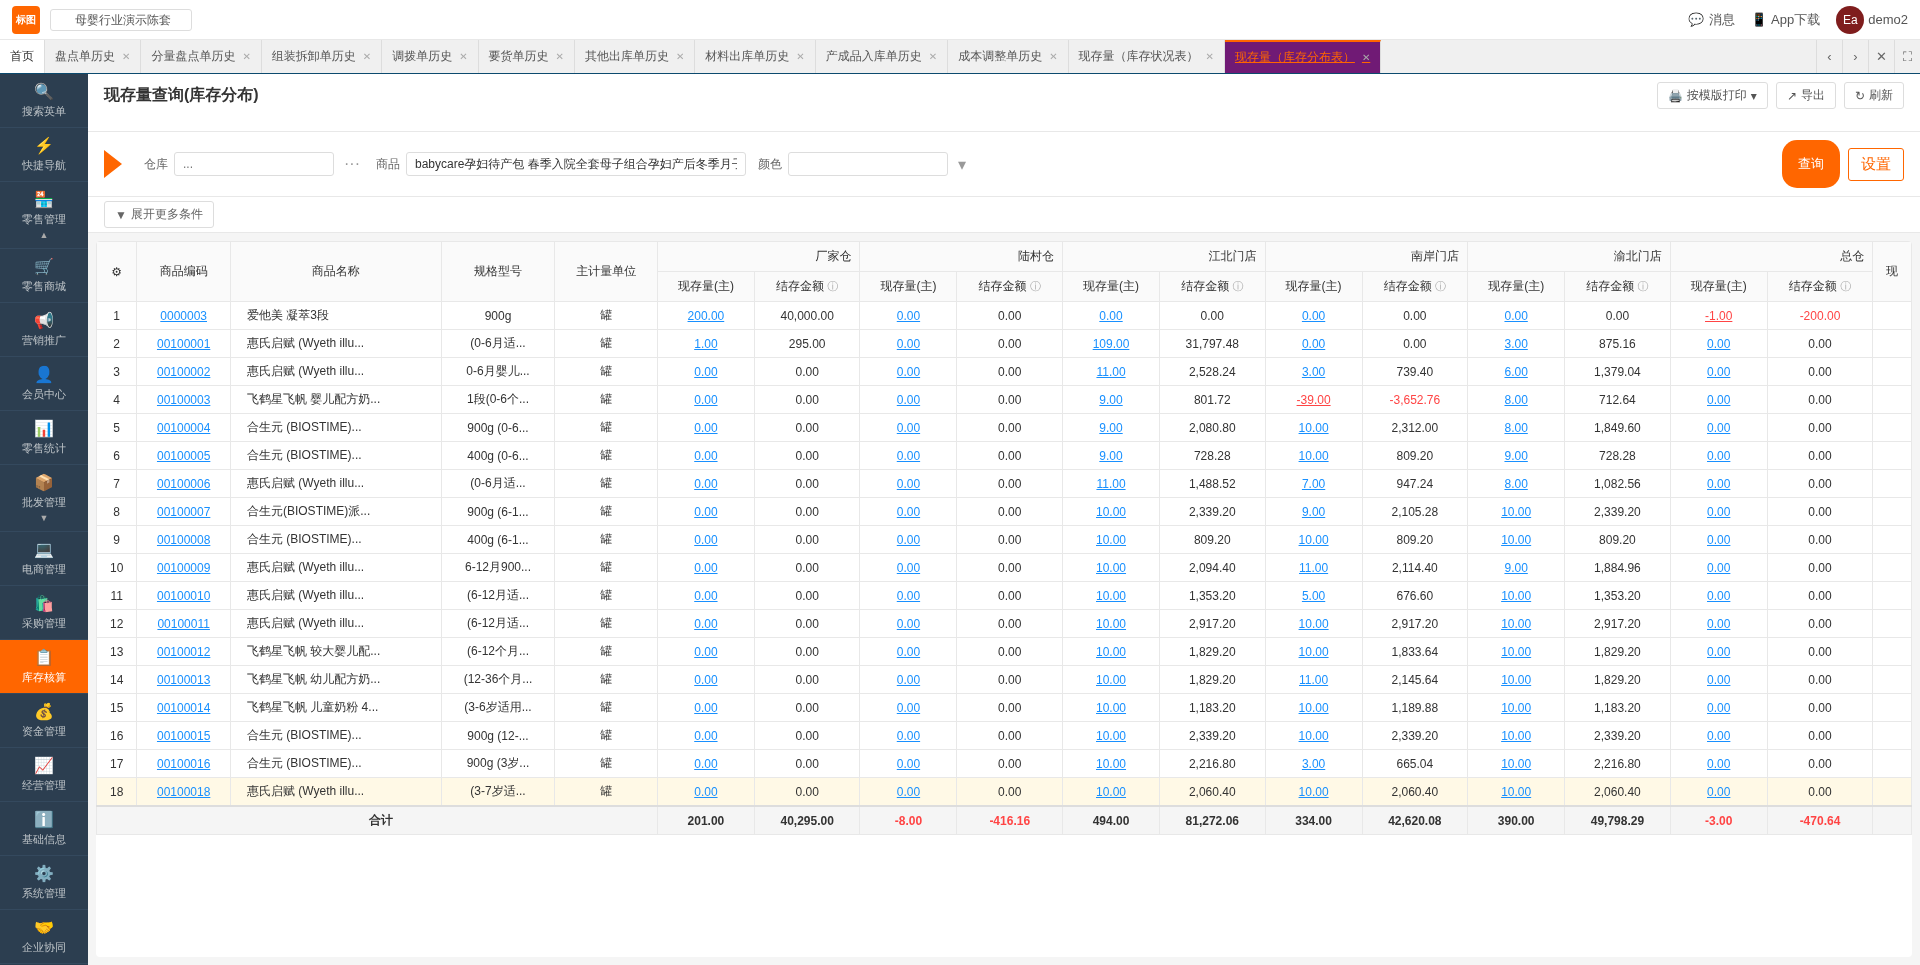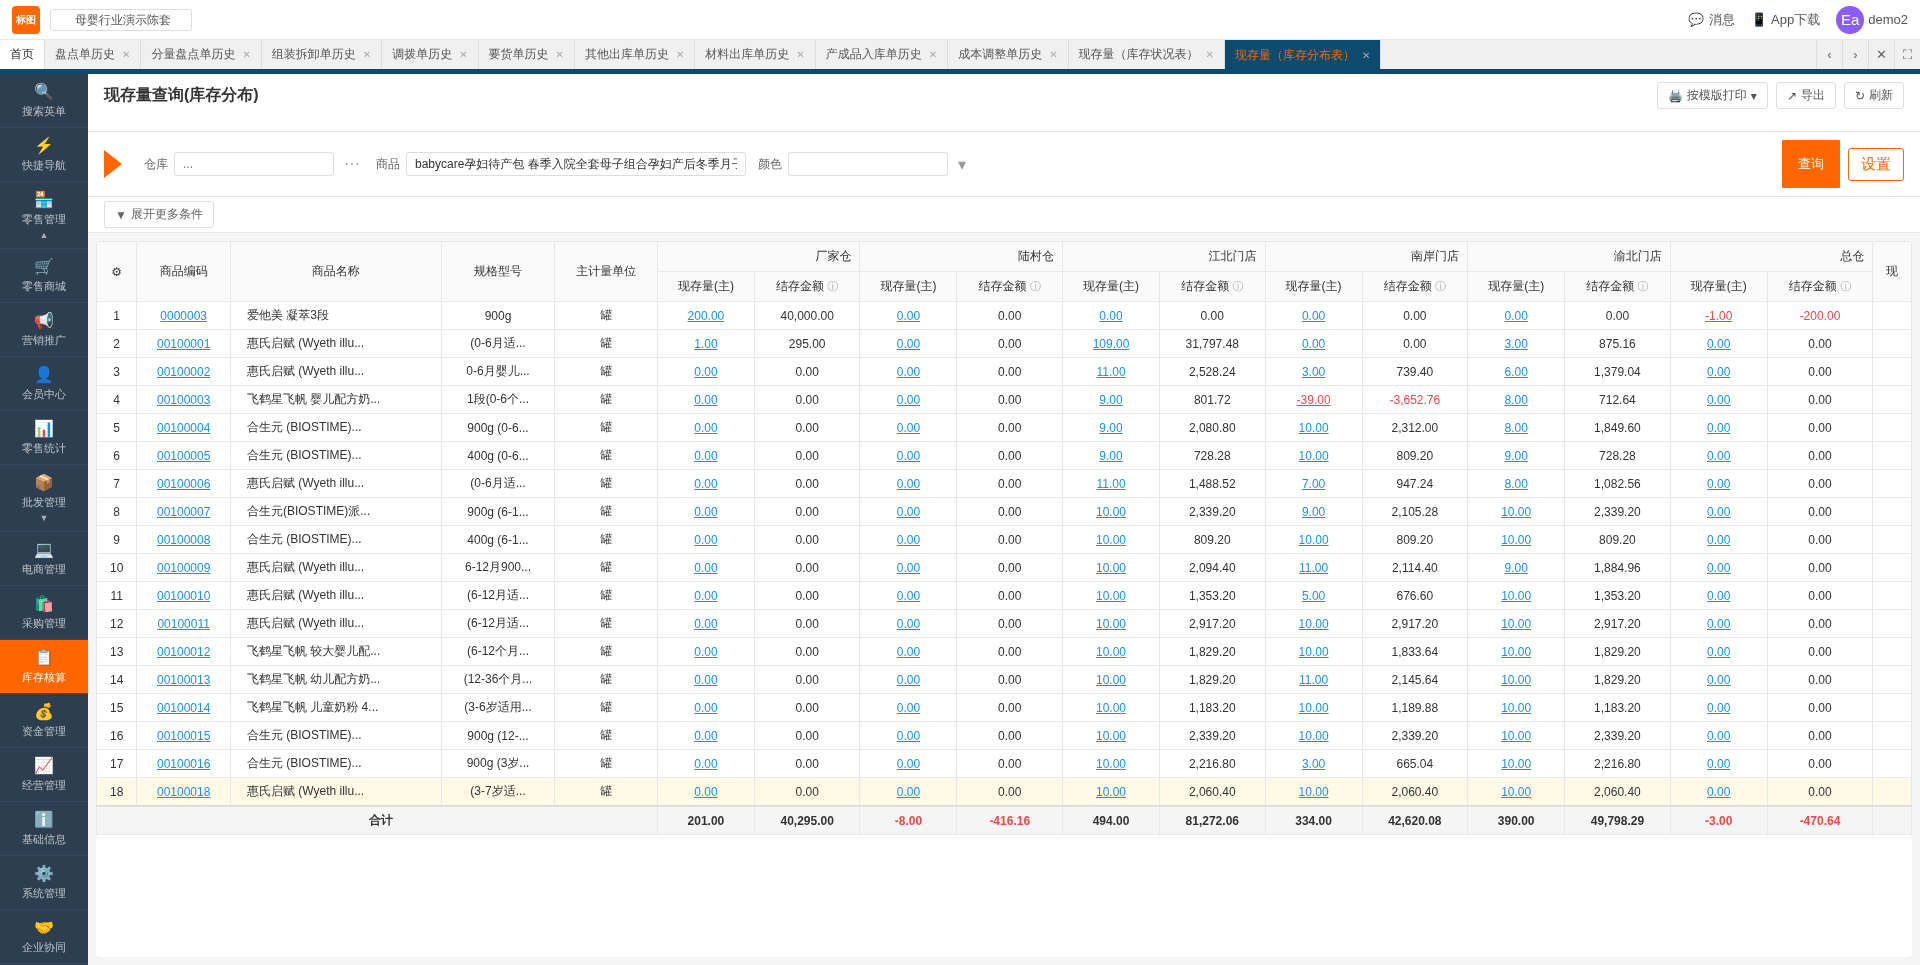--- a/index.html
+++ b/index.html
@@ -14,48 +14,49 @@
       align-items: center;
       justify-content: space-between;
       padding: 0 12px;
     }
     .top-bar-left { display: flex; align-items: center; gap: 10px; }
     .logo-area { display: flex; align-items: flex-end; gap: 6px; }
     .logo-icon { width: 28px; height: 28px; background: #ff6600; border-radius: 4px; display: flex; align-items: center; justify-content: center; color: #fff; font-size: 10px; font-weight: bold; }
     .system-select { border: 1px solid #ddd; border-radius: 3px; padding: 3px 20px 3px 24px; font-size: 12px; color: #555; background: #fff; appearance: none; cursor: pointer; }
     .top-bar-right { display: flex; align-items: center; gap: 16px; color: #555; font-size: 13px; }
     .top-right-item { display: flex; align-items: center; gap: 4px; cursor: pointer; }
-    .avatar { width: 28px; height: 28px; border-radius: 50%; background: #8b5cf6; display: flex; align-items: center; justify-content: center; color: #fff; font-size: 15px; }
+    .avatar { width: 28px; height: 28px; border-radius: 50%; background: #7f1d1d; display: flex; align-items: center; justify-content: center; color: #fff; font-size: 12px; }
 
     
     .tab-bar {
       height: 34px;
       background: #f0f0f0;
-      border-bottom: 5px solid #0c4a6e;
+      border-bottom: 1px solid #0c4a6e;
       display: flex;
       align-items: center;
       overflow: hidden;
     }
     .tab-item {
       height: 34px;
       padding: 0 10px;
       display: flex;
       align-items: center;
       gap: 5px;
       border-right: 1px solid #ddd;
       cursor: pointer;
       white-space: nowrap;
       font-size: 12px;
       color: #555;
       background: #f0f0f0;
     }
     .tab-item.active {
-      background: #0c4a6e;
+      background: #701a75;
       color: #ff6600;
       border-top: 2px solid #ff6600;
+      text-decoration: underline;
     }
     .tab-item .tab-close { color: #aaa; font-size: 10px; margin-left: 2px; }
     .tab-item.home { background: #fff; color: #333; }
     .tab-nav-btns { display: flex; align-items: center; margin-left: auto; }
     .tab-nav-btn { width: 26px; height: 34px; display: flex; align-items: center; justify-content: center; cursor: pointer; color: #666; border-left: 1px solid #ddd; font-size: 13px; }
 
     
     .main-layout { display: flex; height: calc(965px - 40px - 34px); }
 
     
@@ -161,21 +162,21 @@
       border-top: 14px solid transparent;
       border-bottom: 14px solid transparent;
       border-left: 18px solid #ff6600;
       cursor: pointer;
       margin-right: 10px;
     }
     .query-btn {
       background: #ff6600;
       color: #fff;
       border: none;
-      border-radius: 1px;
+      border-radius: 15px;
       padding: 15px 16px;
       cursor: pointer;
       font-size: 13px;
     }
     .setting-btn {
       background: #fff;
       color: #ff6600;
       border: 1px solid #ff6600;
       border-radius: 3px;
       padding: 6px 12px;

